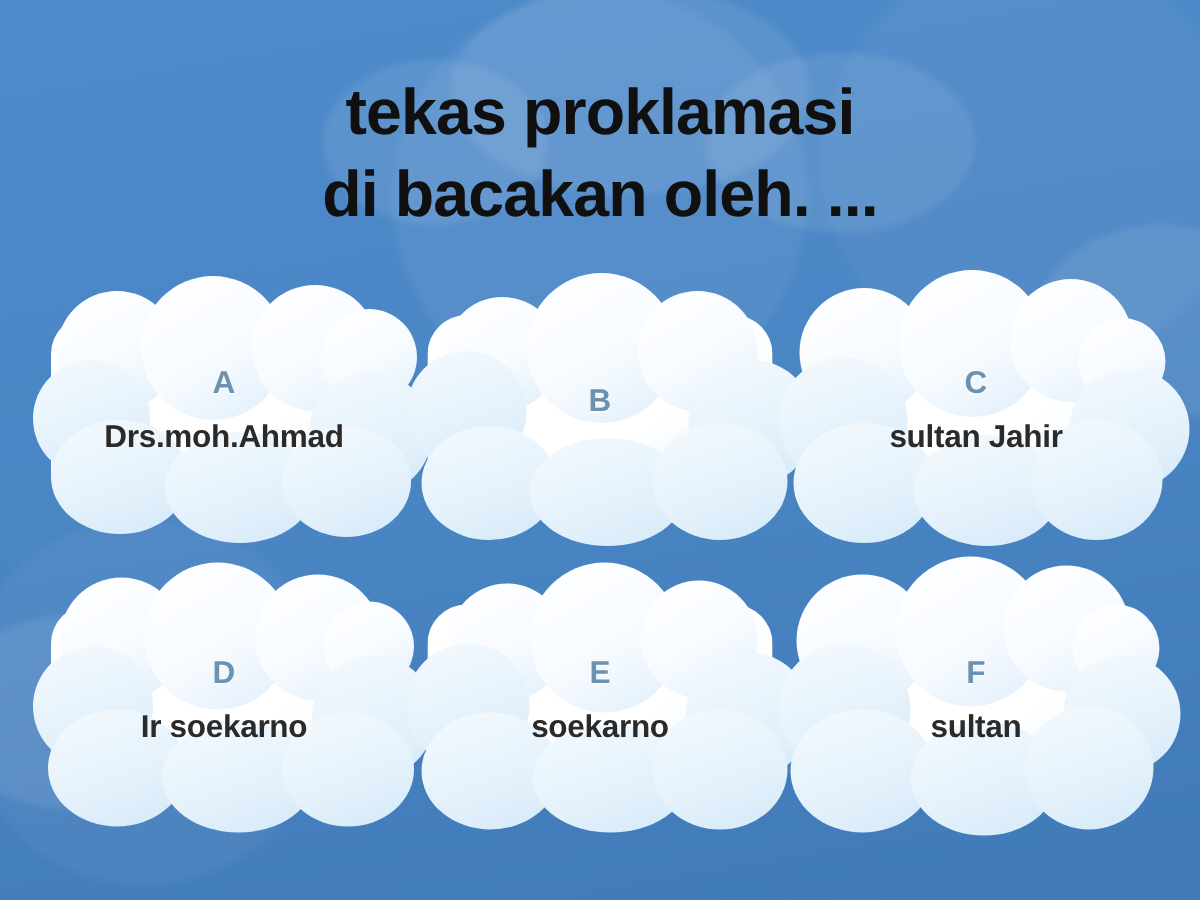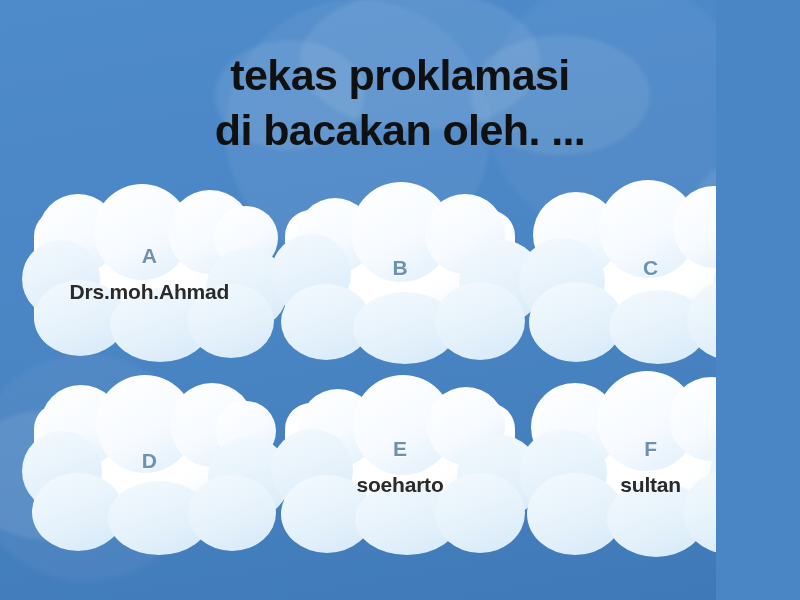--- a/index.html
+++ b/index.html
@@ -9,21 +9,21 @@
   body {
     width: 800px;
     height: 600px;
     overflow: hidden;
     font-family: "Liberation Sans", sans-serif;
     background: #4a86c6;
   }
 
   #quiz-stage {
     position: relative;
-    width: 716px;
+    width: 800px;
     height: 600px;
     background:
       radial-gradient(circle at 12% 78%, rgba(255,255,255,0.045) 0 14%, rgba(255,255,255,0) 15%),
       radial-gradient(circle at 50% 22%, rgba(255,255,255,0.055) 0 22%, rgba(255,255,255,0) 23%),
       radial-gradient(circle at 86% 18%, rgba(255,255,255,0.04) 0 16%, rgba(255,255,255,0) 17%),
       linear-gradient(170deg, #4e8bcb 0%, #4a85c4 48%, #3f79b8 100%);
     overflow: hidden;
   }
 
   
@@ -176,52 +176,54 @@
       <div class="bump" style="left:70px;  top:-8px;  width:98px; height:98px;"></div>
       <div class="bump" style="left:144px; top:-2px;  width:82px; height:82px;"></div>
       <div class="bump" style="left:190px; top:24px;  width:58px; height:58px;"></div>
       <div class="bump shade" style="left:-10px;top:50px;  width:86px; height:86px;"></div>
       <div class="bump shade" style="left:184px;top:58px;  width:80px; height:80px;"></div>
       <div class="bump shade" style="left:0px;  top:94px;  width:94px; height:80px;"></div>
       <div class="bump shade" style="left:80px; top:102px; width:98px; height:74px;"></div>
       <div class="bump shade" style="left:158px;top:92px;  width:88px; height:80px;"></div>
       <div class="answer-inner">
         <div class="answer-letter">C</div>
+        <div class="answer-text">sultan Jahir</div>
       </div>
     </div>
 
     <div class="answer-card">
       <div class="cloud-body"></div>
       <div class="bump" style="left:12px;  top:4px;   width:82px; height:82px;"></div>
       <div class="bump" style="left:68px;  top:-6px;  width:98px; height:98px;"></div>
       <div class="bump" style="left:142px; top:2px;   width:84px; height:84px;"></div>
       <div class="bump" style="left:188px; top:20px;  width:60px; height:60px;"></div>
       <div class="bump shade" style="left:-6px; top:50px;  width:80px; height:80px;"></div>
       <div class="bump shade" style="left:180px;top:56px;  width:82px; height:82px;"></div>
       <div class="bump shade" style="left:4px;  top:92px;  width:92px; height:78px;"></div>
       <div class="bump shade" style="left:80px; top:100px; width:102px;height:74px;"></div>
       <div class="bump shade" style="left:160px;top:94px;  width:88px; height:76px;"></div>
       <div class="answer-inner">
         <div class="answer-letter">D</div>
+        <div class="answer-text">Ir soekarno</div>
       </div>
     </div>
 
     <div class="answer-card">
       <div class="cloud-body"></div>
       <div class="bump" style="left:20px;  top:8px;   width:78px; height:78px;"></div>
       <div class="bump" style="left:74px;  top:-6px;  width:100px;height:100px;"></div>
       <div class="bump" style="left:148px; top:6px;   width:78px; height:78px;"></div>
       <div class="bump shade" style="left:-8px; top:48px;  width:82px; height:82px;"></div>
       <div class="bump shade" style="left:178px;top:54px;  width:84px; height:84px;"></div>
       <div class="bump shade" style="left:2px;  top:94px;  width:92px; height:78px;"></div>
       <div class="bump shade" style="left:76px; top:102px; width:104px;height:72px;"></div>
       <div class="bump shade" style="left:156px;top:92px;  width:90px; height:80px;"></div>
       <div class="answer-inner">
         <div class="answer-letter">E</div>
-        <div class="answer-text">soeharto</div>
+        <div class="answer-text">soekarno</div>
       </div>
     </div>
 
     <div class="answer-card">
       <div class="cloud-body"></div>
       <div class="bump" style="left:2px;   top:2px;   width:88px; height:88px;"></div>
       <div class="bump" style="left:68px;  top:-10px; width:100px;height:100px;"></div>
       <div class="bump" style="left:140px; top:-4px;  width:84px; height:84px;"></div>
       <div class="bump" style="left:186px; top:22px;  width:58px; height:58px;"></div>
       <div class="bump shade" style="left:-10px;top:48px;  width:88px; height:88px;"></div>

